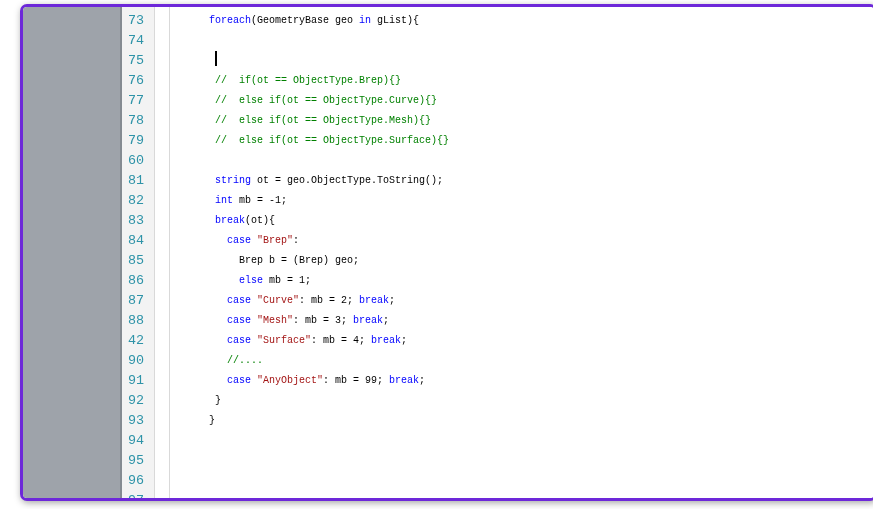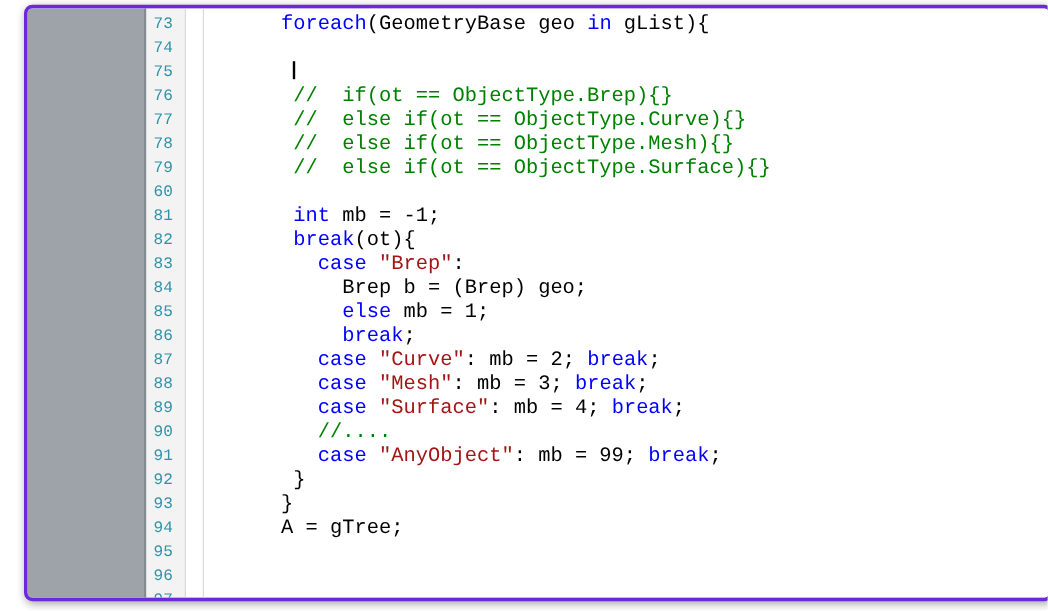--- a/index.html
+++ b/index.html
@@ -23,21 +23,21 @@
     font-size:13.4px;line-height:20px;color:#2e93a8;
   }
   .gutter .ln{height:20px;}
   .fold-margin{
     width:14px;flex:none;background:#ffffff;border-right:1px solid #d9d9d9;
   }
   .code-area{
     flex:1;background:#ffffff;overflow:hidden;
     padding:4px 0 0 3px;
     font-family:"Liberation Mono","DejaVu Sans Mono",monospace;
-    font-size:17px;line-height:20px;color:#000000;
+    font-size:10px;line-height:20px;color:#000000;
   }
   .code-line{white-space:pre;height:20px;}
   .c-pl{color:#000000;}
   .c-kw{color:#0000ff;}
   .c-com{color:#008000;}
   .c-str{color:#a31515;}
   .caret{
     display:inline-block;width:2px;height:15px;background:#000000;
     vertical-align:-2px;margin-right:1px;
   }
@@ -57,48 +57,47 @@
       <div class="ln">79</div>
       <div class="ln">60</div>
       <div class="ln">81</div>
       <div class="ln">82</div>
       <div class="ln">83</div>
       <div class="ln">84</div>
       <div class="ln">85</div>
       <div class="ln">86</div>
       <div class="ln">87</div>
       <div class="ln">88</div>
-      <div class="ln">89</div>
+      <div class="ln">42</div>
       <div class="ln">90</div>
       <div class="ln">91</div>
       <div class="ln">92</div>
       <div class="ln">93</div>
       <div class="ln">94</div>
       <div class="ln">95</div>
       <div class="ln">96</div>
       <div class="ln">97</div>
     </div>
   <div class="fold-margin"></div>
   <div class="code-area" id="code-area">
       <div class="code-line"><span class="c-pl">      </span><span class="c-kw">foreach</span><span class="c-pl">(GeometryBase geo </span><span class="c-kw">in</span><span class="c-pl"> gList){</span></div>
       <div class="code-line"></div>
       <div class="code-line"><span class="c-pl">       </span><span class="caret"></span></div>
       <div class="code-line"><span class="c-pl">       </span><span class="c-com">//  if(ot == ObjectType.Brep){}</span></div>
       <div class="code-line"><span class="c-pl">       </span><span class="c-com">//  else if(ot == ObjectType.Curve){}</span></div>
       <div class="code-line"><span class="c-pl">       </span><span class="c-com">//  else if(ot == ObjectType.Mesh){}</span></div>
       <div class="code-line"><span class="c-pl">       </span><span class="c-com">//  else if(ot == ObjectType.Surface){}</span></div>
       <div class="code-line"></div>
+      <div class="code-line"><span class="c-pl">       </span><span class="c-kw">string</span><span class="c-pl"> ot = geo.ObjectType.ToString();</span></div>
       <div class="code-line"><span class="c-pl">       </span><span class="c-kw">int</span><span class="c-pl"> mb = -1;</span></div>
       <div class="code-line"><span class="c-pl">       </span><span class="c-kw">break</span><span class="c-pl">(ot){</span></div>
       <div class="code-line"><span class="c-pl">         </span><span class="c-kw">case</span><span class="c-pl"> </span><span class="c-str">"Brep"</span><span class="c-pl">:</span></div>
       <div class="code-line"><span class="c-pl">           Brep b = (Brep) geo;</span></div>
       <div class="code-line"><span class="c-pl">           </span><span class="c-kw">else</span><span class="c-pl"> mb = 1;</span></div>
-      <div class="code-line"><span class="c-pl">           </span><span class="c-kw">break</span><span class="c-pl">;</span></div>
       <div class="code-line"><span class="c-pl">         </span><span class="c-kw">case</span><span class="c-pl"> </span><span class="c-str">"Curve"</span><span class="c-pl">: mb = 2; </span><span class="c-kw">break</span><span class="c-pl">;</span></div>
       <div class="code-line"><span class="c-pl">         </span><span class="c-kw">case</span><span class="c-pl"> </span><span class="c-str">"Mesh"</span><span class="c-pl">: mb = 3; </span><span class="c-kw">break</span><span class="c-pl">;</span></div>
       <div class="code-line"><span class="c-pl">         </span><span class="c-kw">case</span><span class="c-pl"> </span><span class="c-str">"Surface"</span><span class="c-pl">: mb = 4; </span><span class="c-kw">break</span><span class="c-pl">;</span></div>
       <div class="code-line"><span class="c-pl">         </span><span class="c-com">//....</span></div>
       <div class="code-line"><span class="c-pl">         </span><span class="c-kw">case</span><span class="c-pl"> </span><span class="c-str">"AnyObject"</span><span class="c-pl">: mb = 99; </span><span class="c-kw">break</span><span class="c-pl">;</span></div>
       <div class="code-line"><span class="c-pl">       }</span></div>
       <div class="code-line"><span class="c-pl">      }</span></div>
-      <div class="code-line"><span class="c-pl">      A = gTree;</span></div>
     </div>
 </div>
 
 </body></html>

